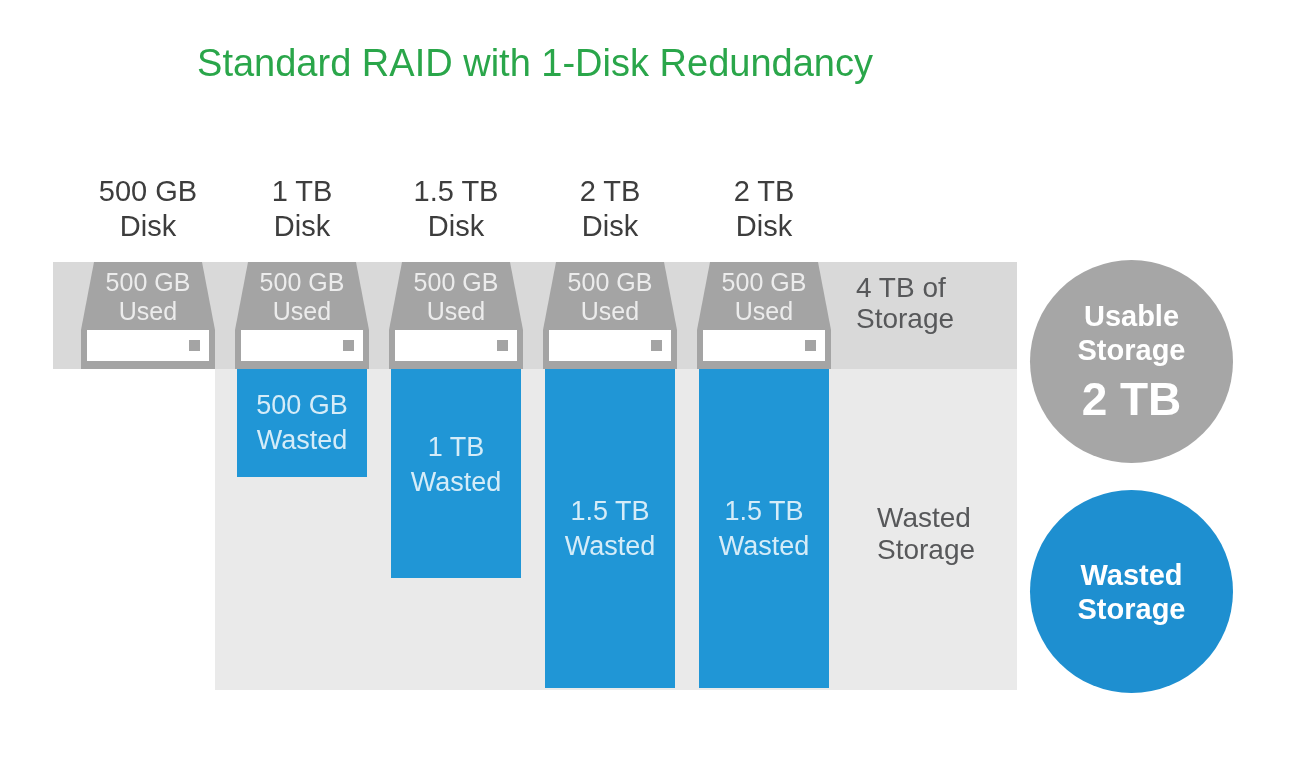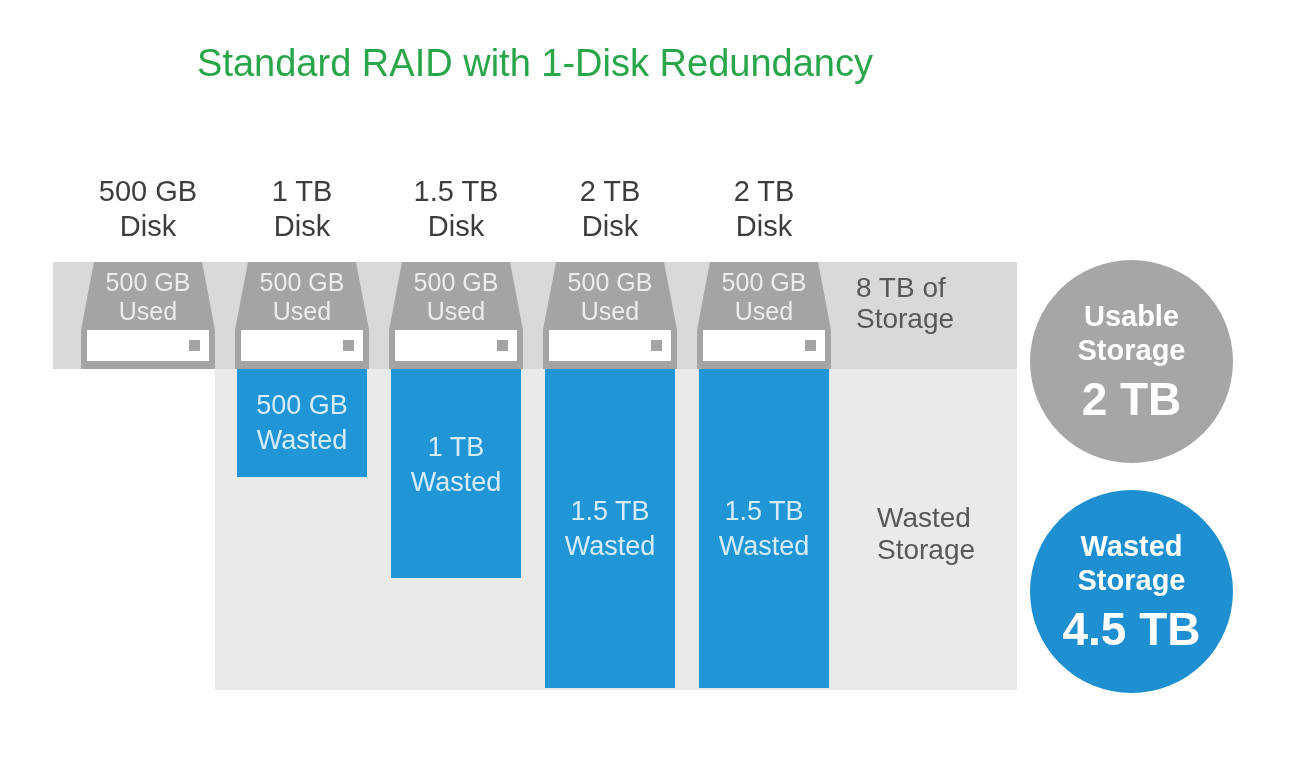--- a/index.html
+++ b/index.html
@@ -214,32 +214,31 @@
     <div class="disk-used-label">
       <div>500 GB</div>
       <div>Used</div>
     </div>
     <div class="disk-slot">
       <div class="disk-led"></div>
     </div>
   </div>
 
   <div class="annotation annotation-redundant">
-    <div>8 TB of</div>
+    <div>4 TB of</div>
     <div>Storage</div>
   </div>
   <div class="annotation annotation-wasted">
     <div>Wasted</div>
     <div>Storage</div>
   </div>
 
   <div class="circle circle-gray">
     <div class="circle-line">Usable</div>
     <div class="circle-line">Storage</div>
     <div class="circle-value">2 TB</div>
   </div>
   <div class="circle circle-blue">
     <div class="circle-line">Wasted</div>
     <div class="circle-line">Storage</div>
-    <div class="circle-value">4.5 TB</div>
   </div>
 
 </div>
 
 </body></html>

